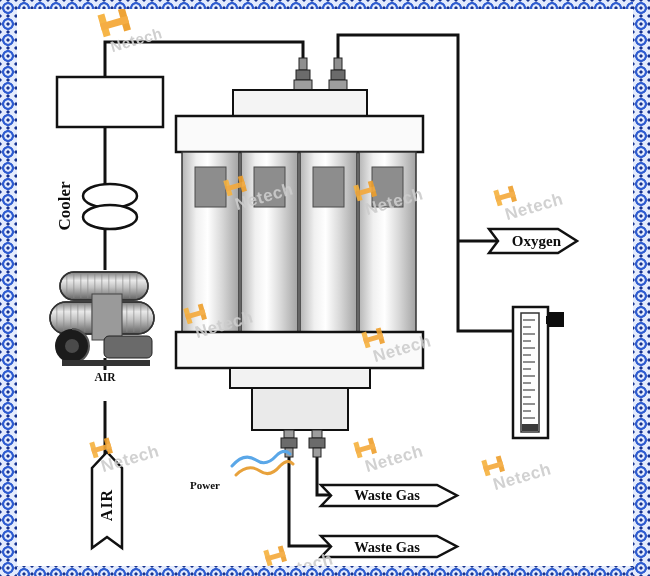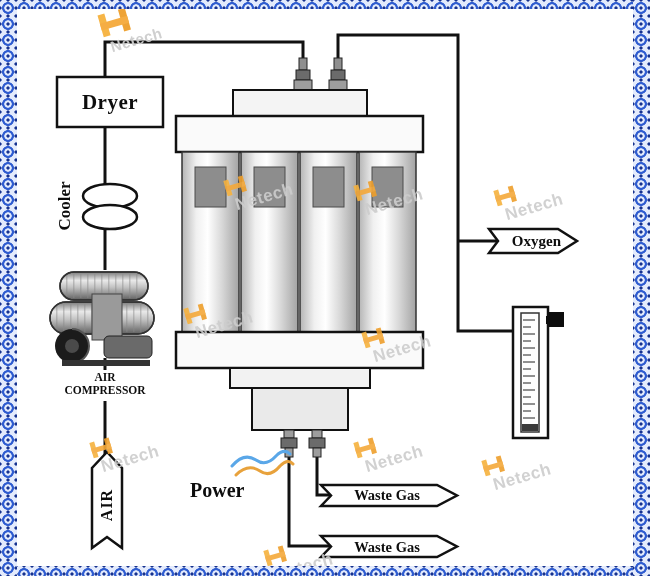--- a/index.html
+++ b/index.html
@@ -29,21 +29,21 @@
   .lbl{
     position:absolute;font-weight:bold;color:#0d0d0d;z-index:4;
     font-family:"Liberation Serif",serif;white-space:nowrap;
   }
   .lbl-dryer{left:57px;top:77px;width:106px;height:50px;line-height:50px;text-align:center;font-size:21px;letter-spacing:.5px;}
   .lbl-cooler{left:33px;top:196px;width:64px;height:20px;line-height:20px;text-align:center;font-size:17px;transform:rotate(-90deg);}
   .lbl-comp{left:45px;top:371px;width:120px;text-align:center;font-size:11.5px;line-height:13px;font-family:"Liberation Serif",serif;}
   .lbl-comp span{display:block;}
   .lbl-air{left:75px;top:495px;width:64px;height:20px;line-height:20px;text-align:center;font-size:16px;letter-spacing:1px;transform:rotate(-90deg);}
   .lbl-oxygen{left:499px;top:230px;width:62px;height:23px;line-height:23px;text-align:right;font-size:15px;}
-  .lbl-power{left:190px;top:479px;font-size:20px;}
+  .lbl-power{left:190px;top:479px;font-size:11px;}
   .lbl-waste1{left:329px;top:485px;width:116px;height:21px;line-height:21px;text-align:center;font-size:14.5px;}
   .lbl-waste2{left:329px;top:537px;width:116px;height:21px;line-height:21px;text-align:center;font-size:14.5px;}
 
   
   .wm{
     position:absolute;z-index:3;transform:rotate(-16deg);
     color:#cdcdcd;font-family:"Liberation Sans",sans-serif;
     font-weight:bold;font-size:17px;opacity:.9;pointer-events:none;
   }
   .wm svg{display:block;margin:0 0 -1px 3px;}
@@ -171,25 +171,23 @@
       <polygon points="321,536 437,536 457,546.5 437,557 321,557 331,546.5"></polygon>
       <polygon points="107,452 122,468 122,548 107,537 92,548 92,468"></polygon>
     </g>
 
     <g fill="none" stroke-linecap="round" stroke-width="3">
       <path d="M232 466 q12 -14 24 -6 q10 7 20 -4 q8 -8 14 -2" stroke="#5aa7e8"></path>
       <path d="M236 475 q12 -12 24 -4 q10 7 20 -5 q8 -8 13 -2" stroke="#e8a23c"></path>
     </g>
   </svg>
 
-  <div class="lbl lbl-dryer">Dryer</div>
   <div class="lbl lbl-cooler">Cooler</div>
   <div class="lbl lbl-comp">
     <span>AIR</span>
-    <span>COMPRESSOR</span>
   </div>
   <div class="lbl lbl-air">AIR</div>
   <div class="lbl lbl-oxygen">Oxygen</div>
   <div class="lbl lbl-power">Power</div>
   <div class="lbl lbl-waste1">Waste Gas</div>
   <div class="lbl lbl-waste2">Waste Gas</div>
 
   <div class="wm wm-large" style="left:96px;top:4px;">
     <svg width="34" height="30" viewBox="0 0 24 20">
       <rect x="2" y="2" width="5" height="16" fill="#f6b23e"></rect>

